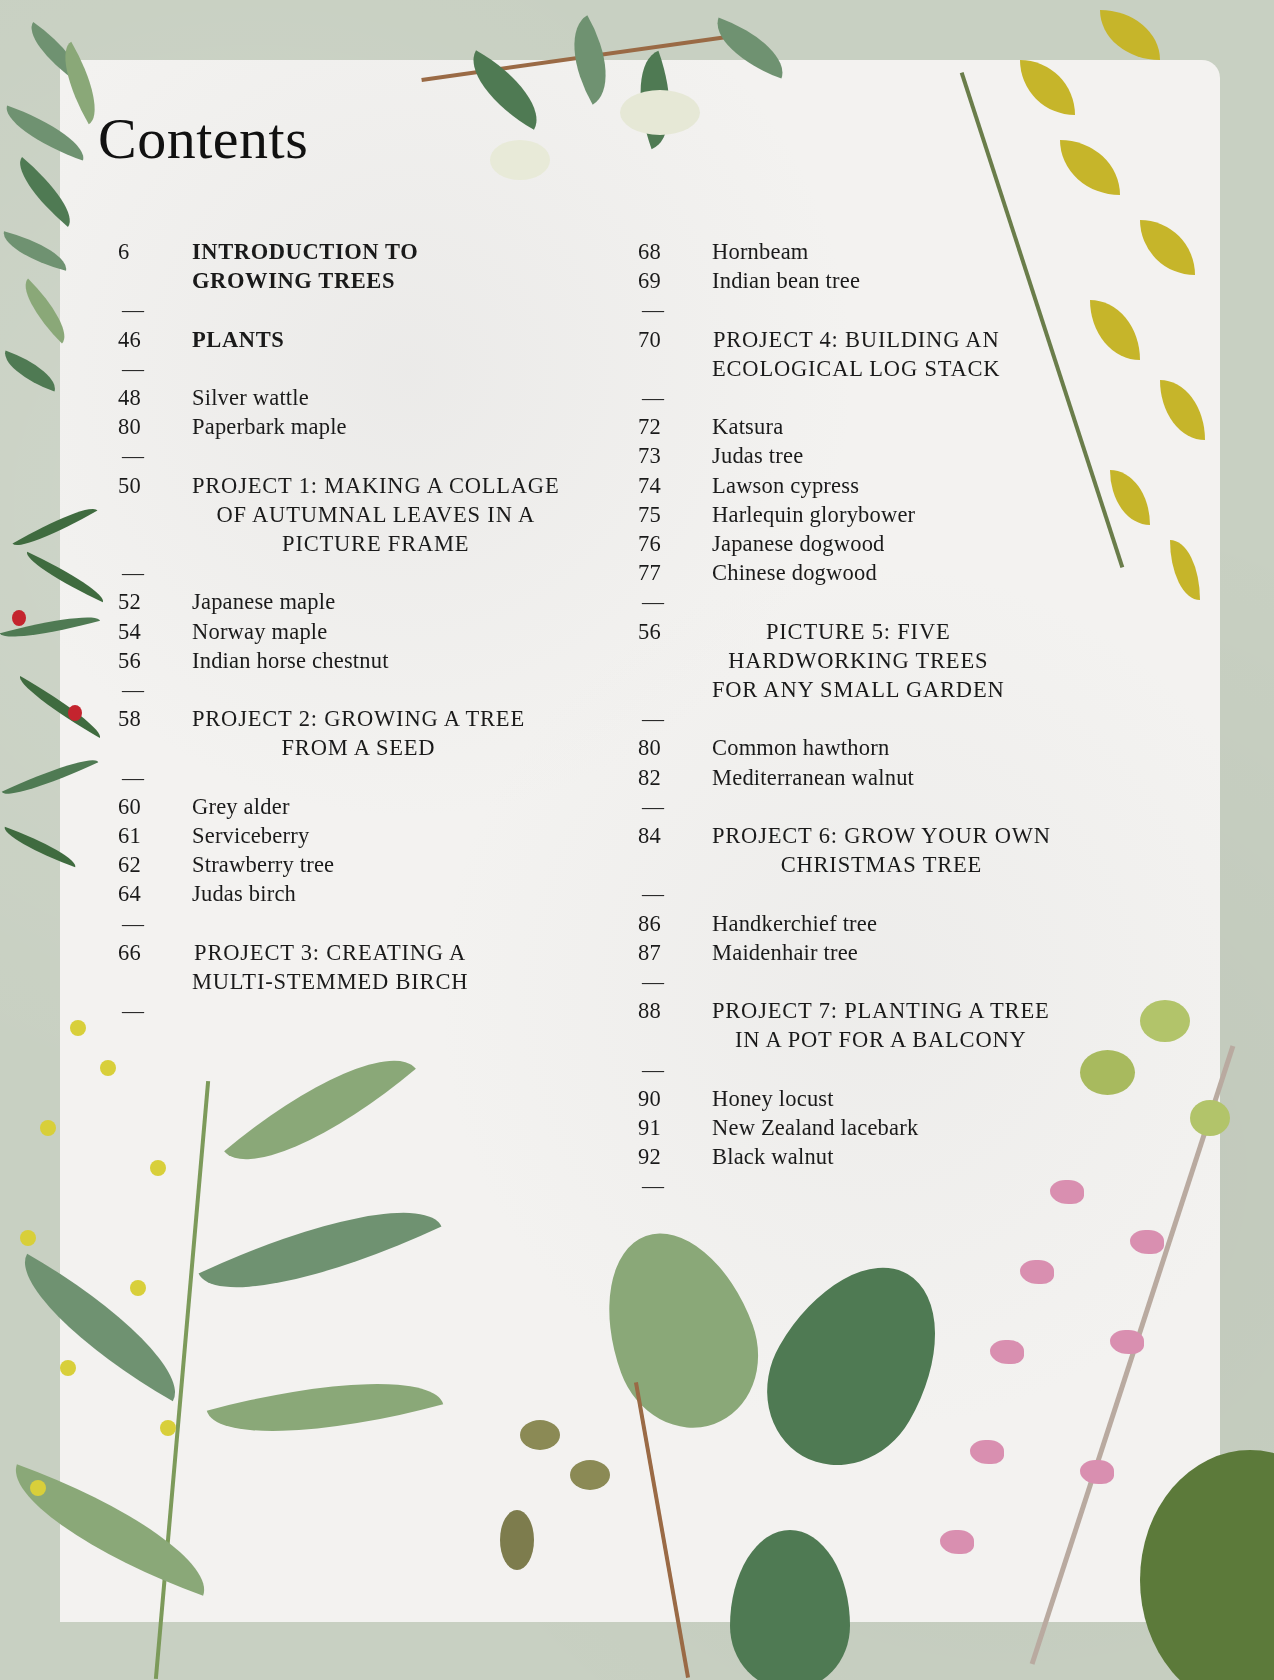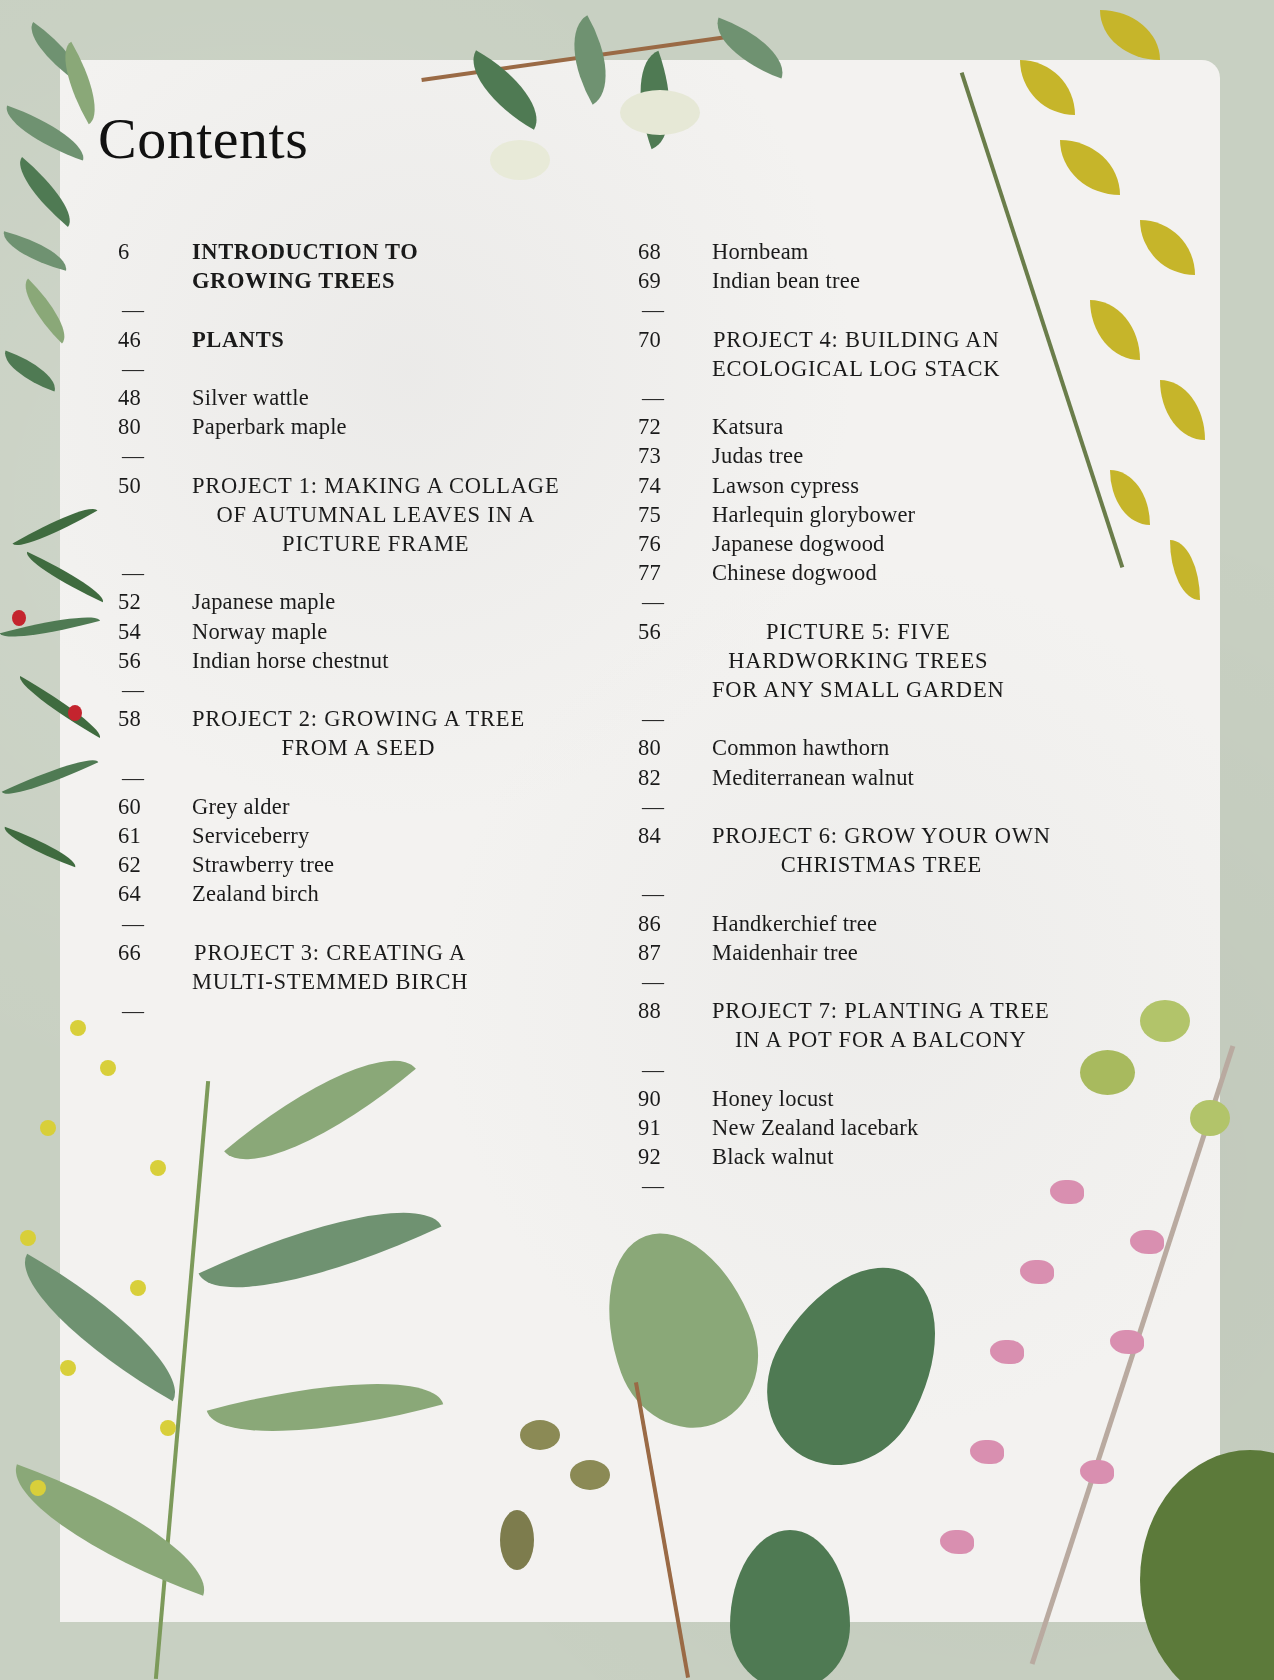--- a/index.html
+++ b/index.html
@@ -206,21 +206,21 @@
     <div class="entry">
       <div class="num">61</div>
       <div class="label">Serviceberry</div>
     </div>
     <div class="entry">
       <div class="num">62</div>
       <div class="label">Strawberry tree</div>
     </div>
     <div class="entry">
       <div class="num">64</div>
-      <div class="label">Zealand birch</div>
+      <div class="label">Judas birch</div>
     </div>
     <div class="dash">—</div>
     <div class="entry caps">
       <div class="num">66</div>
       <div class="label">PROJECT 3: CREATING A
 MULTI-STEMMED BIRCH</div>
     </div>
     <div class="dash">—</div>
   </div>
 <div class="col right" id="col-right">

